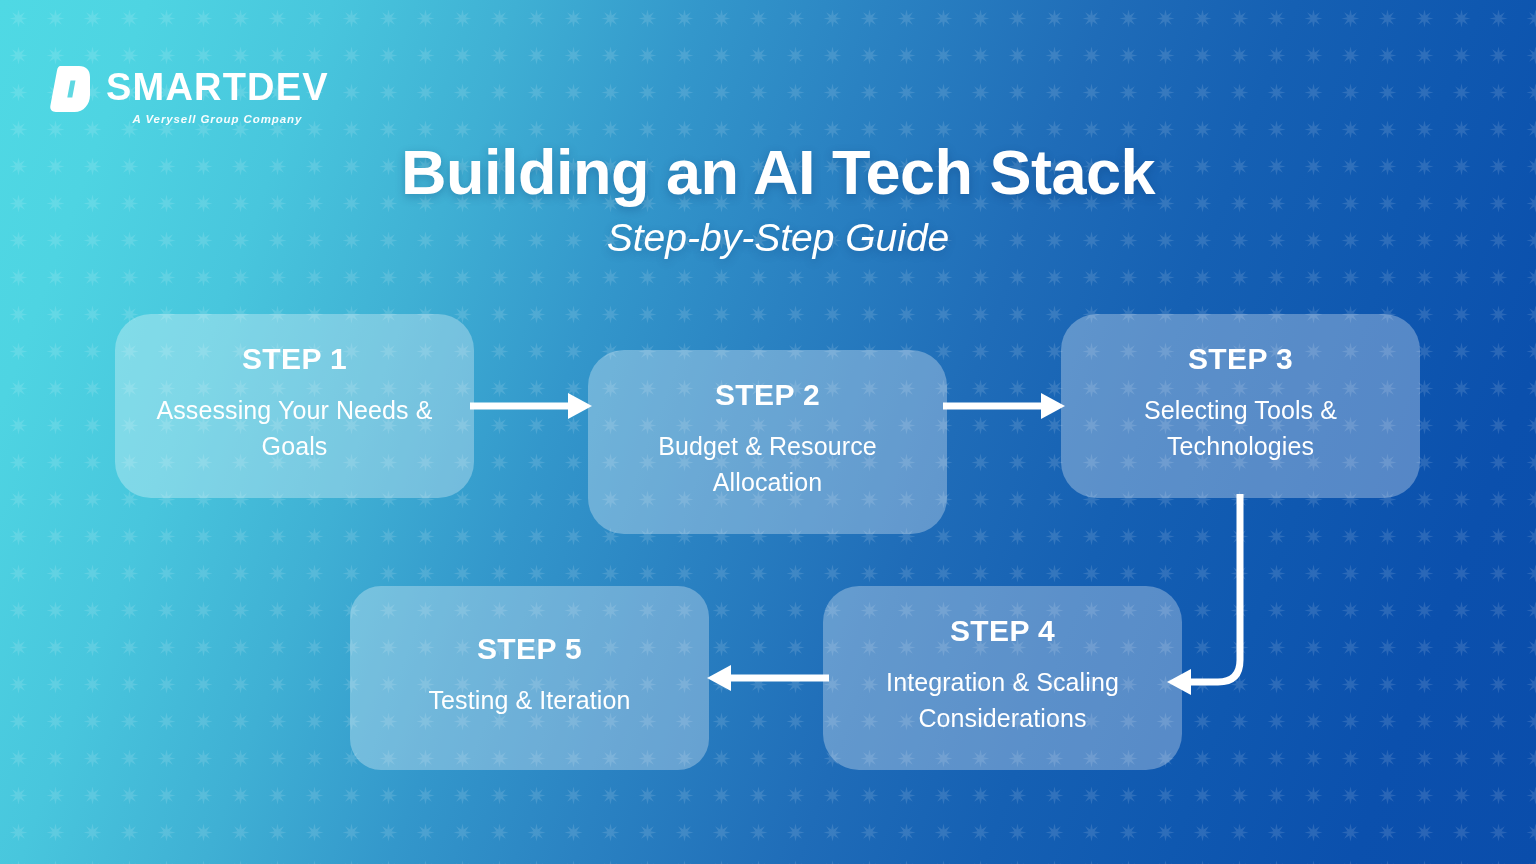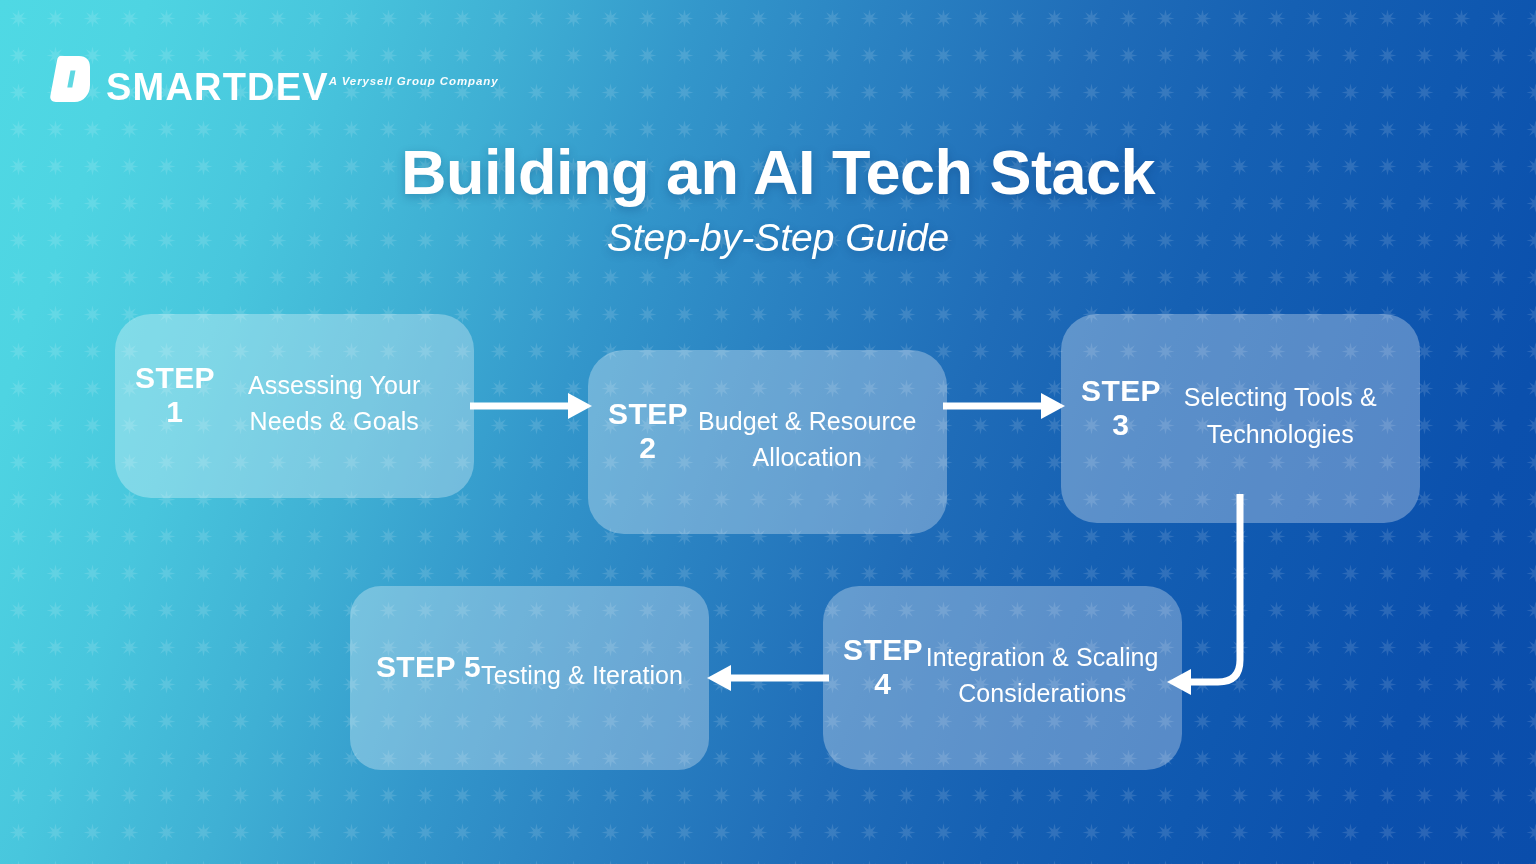--- a/index.html
+++ b/index.html
@@ -44,21 +44,21 @@
     align-items: center;
     gap: 14px;
   }
   #logo-mark {
     width: 44px;
     height: 50px;
     display: block;
   }
   #logo-text-wrap {
     display: flex;
-    flex-direction: row;
+    flex-direction: column;
     margin-top: 16px;
   }
   #logo-wordmark {
     color: #ffffff;
     font-size: 38px;
     font-weight: 700;
     letter-spacing: 1.2px;
     line-height: 1;
     font-family: "Liberation Sans", sans-serif;
   }
@@ -100,20 +100,21 @@
     text-shadow: 0 3px 9px rgba(8,48,100,.26);
     padding-left: 20px;
   }
 
   
   .step-box {
     position: absolute;
     border-radius: 36px;
     background: rgba(255,255,255,.30);
     display: flex;
+    flex-direction: column;
     align-items: center;
     justify-content: center;
     padding: 6px 20px 12px;
     text-align: center;
   }
   .step-label {
     color: #ffffff;
     font-size: 30px;
     font-weight: 700;
     letter-spacing: .4px;
@@ -122,21 +123,21 @@
   .step-desc {
     color: #ffffff;
     font-size: 25px;
     font-weight: 400;
     line-height: 1.45;
     letter-spacing: .1px;
   }
 
   #step-1 { left: 115px;  top: 314px; width: 359px; height: 184px; }
   #step-2 { left: 588px;  top: 314px; width: 359px; height: 184px; margin-top: 36px; }
-  #step-3 { left: 1061px; top: 314px; width: 359px; height: 209px; }
+  #step-3 { left: 1061px; top: 314px; width: 359px; height: 184px; }
   #step-5 { left: 350px;  top: 586px; width: 359px; height: 184px; border-radius: 31px; }
   #step-4 { left: 823px;  top: 586px; width: 359px; height: 184px; }
 
   
   .connector {
     position: absolute;
     pointer-events: none;
   }
   #conn-1-2 { left: 470px;  top: 386px; width: 124px; height: 40px; }
   #conn-2-3 { left: 943px;  top: 386px; width: 124px; height: 40px; }

